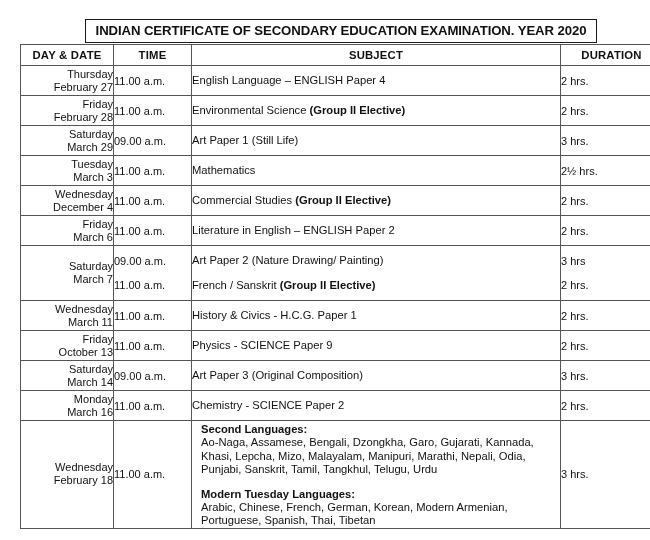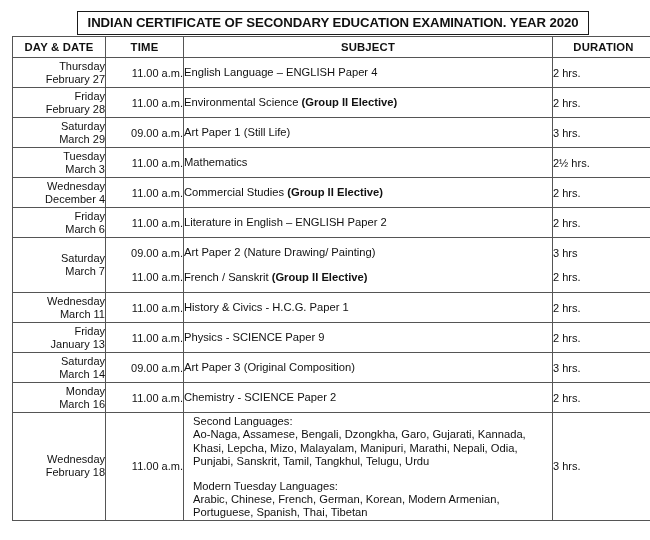--- a/index.html
+++ b/index.html
@@ -14,21 +14,21 @@
     font-family: "Liberation Sans", sans-serif;
     color: #111111;
     -webkit-font-smoothing: antialiased;
   }
 
   .page {
     position: relative;
     width: 650px;
     height: 440px;
     box-sizing: border-box;
-    padding: 8px;
+    padding: 16px;
   }
 
   
   .title-band {
     box-sizing: border-box;
     width: 650px;
     height: 28px;
     display: flex;
     align-items: center;
     justify-content: center;
@@ -98,21 +98,21 @@
     text-align: right;
     font-size: 11px;
     line-height: 13px;
     padding: 2px 2px;
     color: #111111;
   }
   td.day .d1 { display: block; }
   td.day .d2 { display: block; }
 
   td.time {
-    text-align: right;
+    text-align: left;
     font-size: 11px;
     color: #111111;
     padding: 2px 2px;
   }
   td.time .t-line { display: block; }
   td.time .t-line + .t-line { margin-top: 12px; }
 
   td.subj {
     text-align: left;
     font-size: 11.2px;
@@ -137,21 +137,21 @@
   tr.r-split td { height: 55px; }
   tr.r-big td { height: 95px; }
 
   
   .langblock {
     padding: 2px 0 0 9px;
     line-height: 13.4px;
     font-size: 11.2px;
   }
   .langblock .lg-head {
-    font-weight: normal;
+    font-weight: bold;
     display: block;
   }
   .langblock .lg-body { display: block; }
   .langblock .lg-gap { display: block; height: 11px; }
 </style>
 </head>
 <body>
 
 <div class="page">
 
@@ -279,21 +279,21 @@
           <td class="time">11.00 a.m.</td>
           <td class="subj">
             <span>History &amp; Civics - H.C.G. Paper 1</span><b></b>
           </td>
           <td class="dur">2 hrs.</td>
         </tr>
 
         <tr class="r-std">
           <td class="day">
             <span class="d1">Friday</span>
-            <span class="d2">January 13</span>
+            <span class="d2">October 13</span>
           </td>
           <td class="time">11.00 a.m.</td>
           <td class="subj">
             <span>Physics - SCIENCE Paper 9</span><b></b>
           </td>
           <td class="dur">2 hrs.</td>
         </tr>
 
         <tr class="r-std">
           <td class="day">

